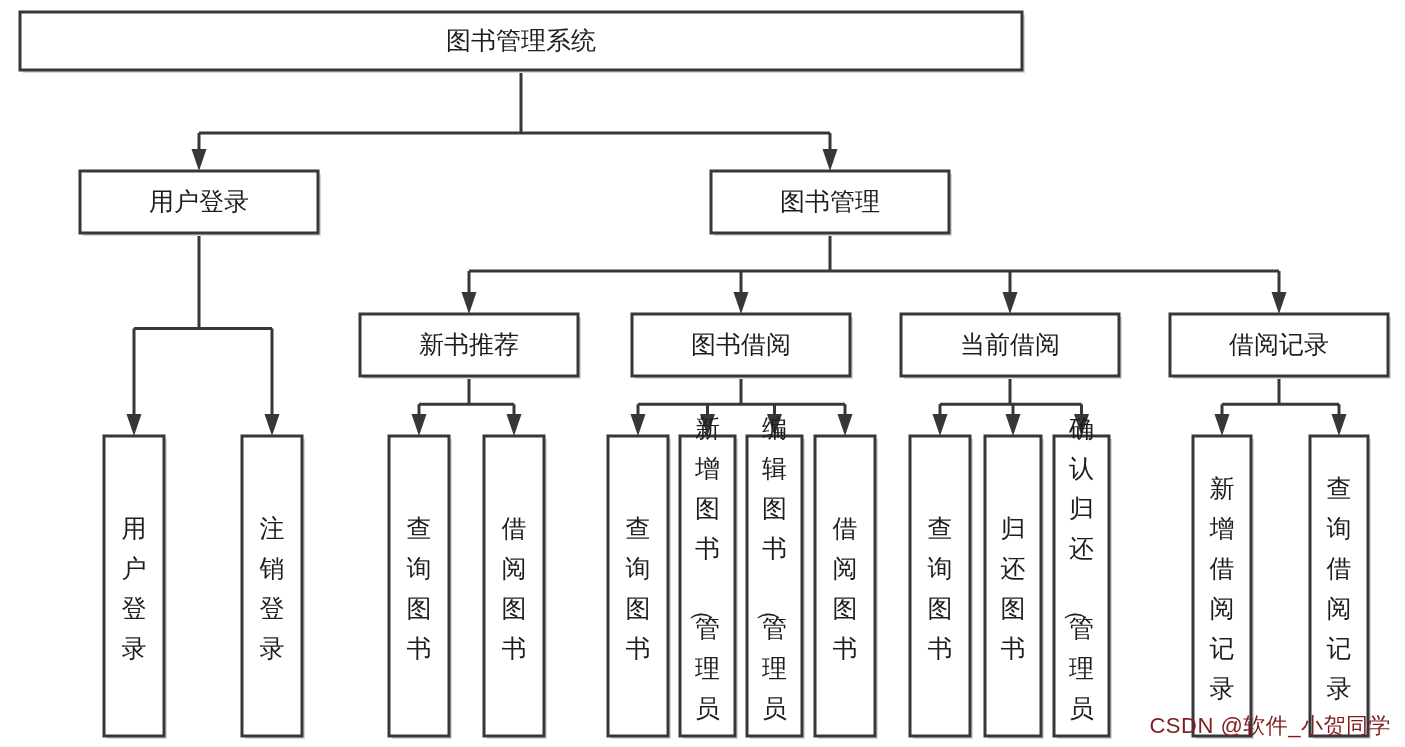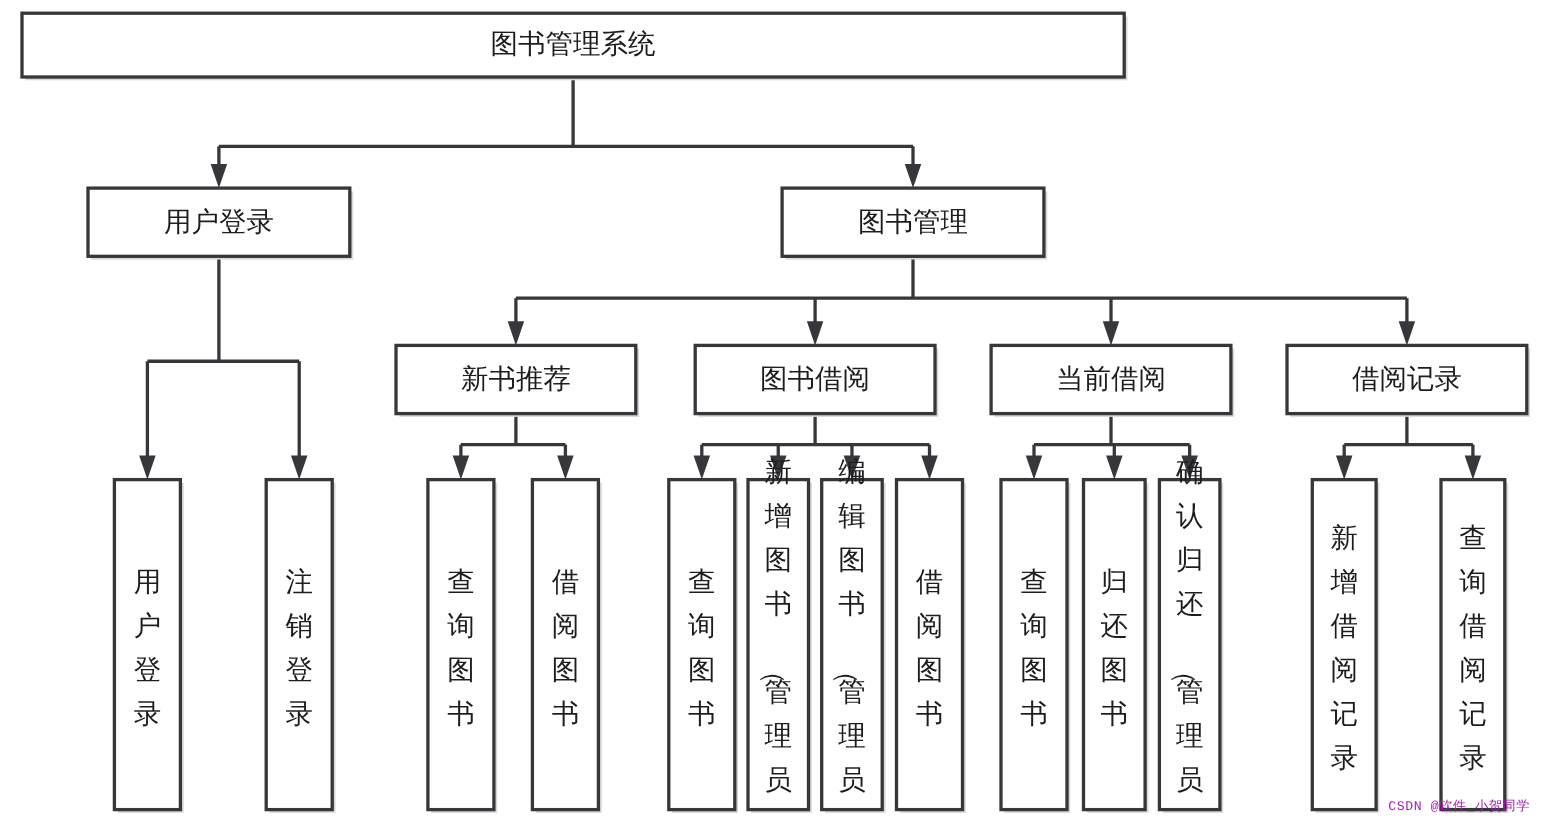--- a/index.html
+++ b/index.html
@@ -50,23 +50,23 @@
   .node-label-v {
     font-family: "Liberation Sans", "DejaVu Sans", sans-serif;
     font-size: 25px;
     fill: #1d1d1f;
     text-anchor: middle;
   }
   .watermark {
     position: absolute;
     right: 14px;
     bottom: 6px;
-    font-family: Liberation Mono, monospace;
-    font-size: 12px;
-    color: #a21caf;
+    font-family: Liberation Sans, sans-serif;
+    font-size: 22px;
+    color: #7f1d1d;
     letter-spacing: 0.5px;
     white-space: nowrap;
     pointer-events: none;
   }
 </style>
 </head>
 <body>
 
 <svg id="canvas" viewBox="0 0 1405 747" xmlns="http://www.w3.org/2000/svg">
   <g id="edges-layer">

